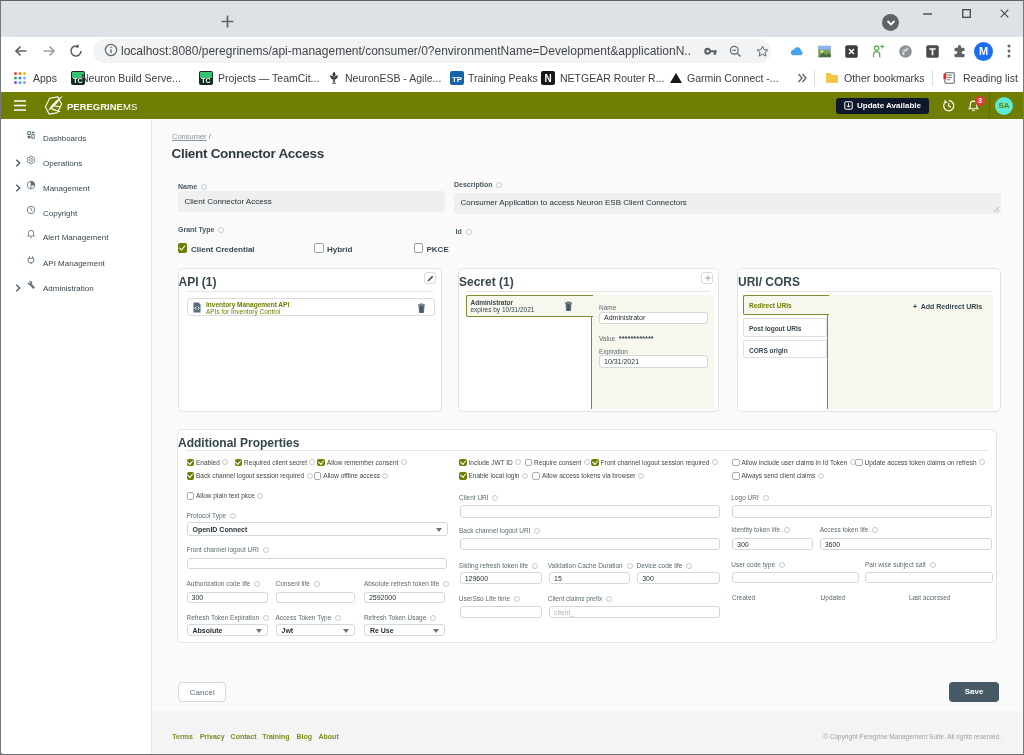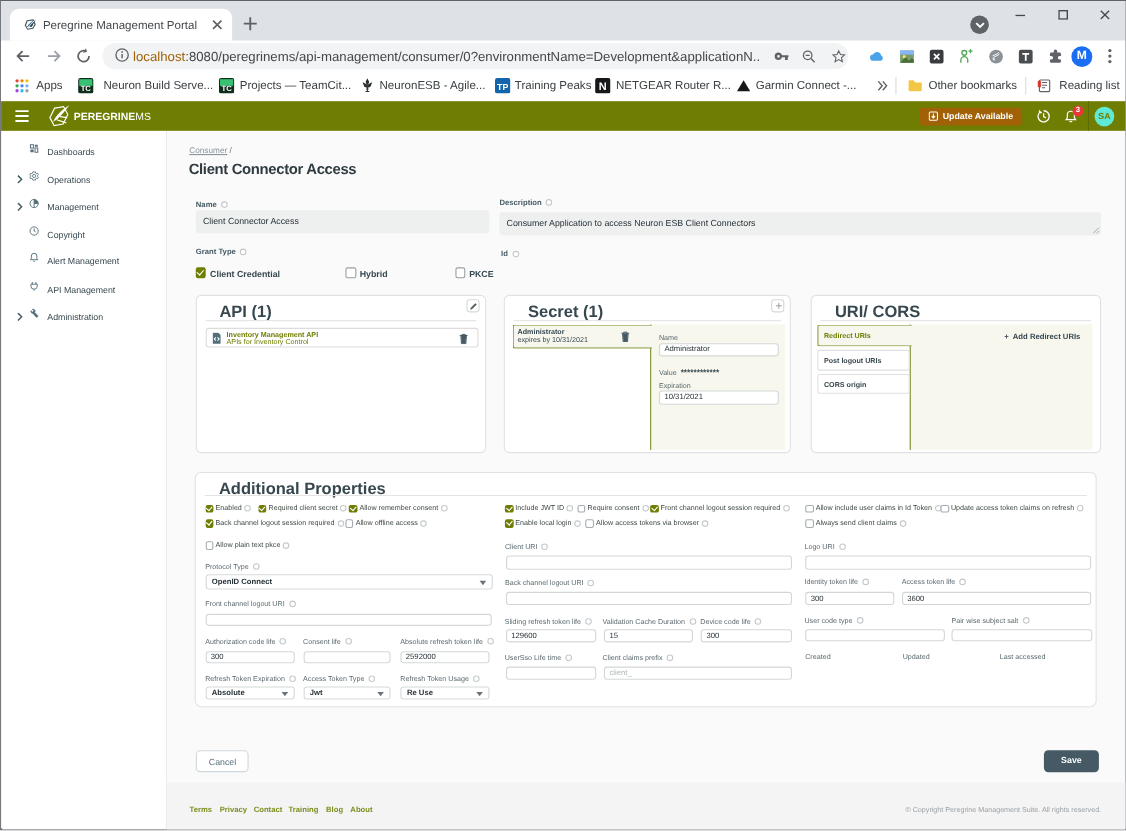--- a/index.html
+++ b/index.html
@@ -19,34 +19,34 @@
   #toolbar { position:absolute; left:0; top:36px; width:1022px; height:28px; background:#fff; }
   #pill { position:absolute; left:92px; top:2px; width:678px; height:24px; background:#f1f3f4; border-radius:12px; }
   #urltext { position:absolute; left:28px; top:4.5px; font-size:12px; color:#202124; white-space:nowrap; }
   
   #bookmarks { position:absolute; left:0; top:64px; width:1022px; height:27px; background:#fff; }
   .bk { position:absolute; top:7px; font-size:10.5px; color:#3c4043; white-space:nowrap; }
   .bkicon { position:absolute; top:6px; width:14px; height:14px; }
   
   #appheader { position:absolute; left:0; top:91px; width:1022px; height:27px; background:#6f7d02; }
   #brand { position:absolute; left:66px; top:8.5px; color:#fff; font-weight:bold; font-size:9.5px; letter-spacing:0; }
-  #updbtn { position:absolute; left:835px; top:6px; width:93px; height:16px; background:#a16207; border-radius:3px; color:#fff; font-size:8px; font-weight:bold; line-height:16px; text-align:center; }
+  #updbtn { position:absolute; left:835px; top:6px; width:93px; height:16px; background:#0f172a; border-radius:3px; color:#fff; font-size:8px; font-weight:bold; line-height:16px; text-align:center; }
   
   #sidebar { position:absolute; left:1px; top:118px; width:150px; height:635px; background:#fff; border-right:1px solid #e8e8e8; }
   .navitem { position:absolute; left:0; width:150px; height:25px; font-size:8px; color:#37474f; }
   .navitem .txt { position:absolute; left:41px; top:8px; }
   .navitem svg { position:absolute; left:24px; top:4px; }
   .navitem .chev { position:absolute; left:13px; top:8px; }
   
   #content { position:absolute; left:151px; top:118px; width:871px; height:635px; background:#fafafa; }
   .lbl { position:absolute; font-size:7px; font-weight:bold; color:#455a64; white-space:nowrap; }
   .ifo { display:inline-block; width:6px; height:6px; border:1px solid #c5c9cc; border-radius:50%; vertical-align:-1px; margin-left:2px; background:#fff; }
   .ginput { position:absolute; background:#eeefef; border-radius:3px; font-size:8px; color:#263238; }
   .panel { position:absolute; background:#fff; border:1px solid #e2e2e2; border-radius:5px; }
-  .ptitle { position:absolute; left:21px; top:6px; font-size:15px; font-weight:bold; color:#37474f;text-align:right; }
+  .ptitle { position:absolute; left:0; top:6px; font-size:12px; font-weight:bold; color:#37474f;text-align:right; }
   .pdivider { position:absolute; left:8px; right:8px; top:22px; border-top:1px solid #e4e4e4; }
   .cb { position:absolute; width:8px; height:8px; border-radius:2px; }
   .cb.on { background:#6f7d02; }
   .cb.off { background:#fff; border:1px solid #9aa0a6; }
   .cb.on:after { content:""; position:absolute; left:2px; top:0.5px; width:3px; height:5px; border:solid #fff; border-width:0 1.5px 1.5px 0; transform:rotate(40deg); }
   
   #footer { position:absolute; left:0px; top:591.5px; width:871px; height:43.5px; background:#f4f4f4; }
   .cream { background:#f7f7ee; }
   .olv { color:#6f7d02; }
   .tab-sel { position:absolute; background:#f7f7ee; border:1.5px solid #7d8c2a; border-right:none; border-radius:2px 0 0 2px; }
@@ -62,32 +62,20 @@
   .cbi .bx.on { background:#6f7d02; position:relative; }
   .cbi .bx.on:after { content:""; position:absolute; left:1.8px; top:0.4px; width:2.6px; height:4.4px; border:solid #fff; border-width:0 1.3px 1.3px 0; transform:rotate(40deg); }
   .cbi .bx.off { background:#fff; border:1px solid #a6adb2; }
   .cbi .lb { font-size:6.5px; color:#3f4a42; margin-left:2px; }
   .cbi .ifo { margin-left:2.5px; flex:none; }
 </style>
 </head>
 <body>
 <div id="win">
   <div id="titlebar">
-    <div id="tab">
-      <svg style="position:absolute;left:12px;top:8px" width="13" height="13" viewBox="0 0 16 16">
-        <path d="M4.5 3.5 L11 2.5 L13.5 7.5 L11 12 L5 13 L2.5 8.5 Z" fill="none" stroke="#44565e" stroke-width="1.3"></path>
-        <path d="M4 11 C6 7 9.5 4.5 14 2 C11 6.5 8 10 4 11 Z" fill="#1b6aa2"></path>
-        <path d="M7 9.5 C9 6.5 11 4.5 14 2 L10 10 C9 11 8 10.5 7 9.5 Z" fill="#2d3e46"></path>
-        <path d="M4.5 12 L13 3" stroke="#fff" stroke-width="1"></path>
-      </svg>
-      <div class="title">Peregrine Management Portal</div>
-      <svg class="close" viewBox="0 0 12 12">
-          <path d="M2.5 2.5 L9.5 9.5 M9.5 2.5 L2.5 9.5" stroke="#5f6368" stroke-width="1.4"></path>
-        </svg>
-    </div>
     <svg id="newtab" viewBox="0 0 14 14">
         <path d="M7 1.5 V12.5 M1.5 7 H12.5" stroke="#5f6368" stroke-width="1.6"></path>
       </svg>
     <div id="updcircle">
         <svg style="position:absolute;left:3.5px;top:5px" width="10" height="8" viewBox="0 0 10 8">
           <path d="M1.5 2 L5 5.5 L8.5 2" fill="none" stroke="#fff" stroke-width="1.8"></path>
         </svg>
       </div>
     <svg class="abs" style="left:922px;top:12px" width="9" height="2" viewBox="0 0 9 2">
         <path d="M0 1 H9" stroke="#45494d" stroke-width="1.4"></path>
@@ -109,21 +97,21 @@
     <svg class="abs" style="left:67px;top:6px" width="16" height="16" viewBox="0 0 16 16">
         <path d="M13 8 A5 5 0 1 1 10.5 3.7" fill="none" stroke="#5f6368" stroke-width="1.6"></path>
         <path d="M10.2 0.8 L10.9 4.3 L7.4 4.9 Z" fill="#5f6368"></path>
       </svg>
     <div id="pill">
       <svg class="abs" style="left:11px;top:4px" width="14" height="14" viewBox="0 0 16 16">
           <circle cx="8" cy="8" r="6.4" fill="none" stroke="#5f6368" stroke-width="1.4"></circle>
           <path d="M8 7 V11.4" stroke="#5f6368" stroke-width="1.5"></path>
           <circle cx="8" cy="4.8" r="0.9" fill="#5f6368"></circle>
         </svg>
-      <div id="urltext" style="width:570px;overflow:hidden;white-space:nowrap"><span style="color:#a16207">localhost</span><span style="color:#44474a">:8080/peregrinems/api-management/consumer/0?environmentName=Development&amp;applicationN...</span></div>
+      <div id="urltext" style="width:570px;overflow:hidden;white-space:nowrap"><span style="color:#404040">localhost</span><span style="color:#44474a">:8080/peregrinems/api-management/consumer/0?environmentName=Development&amp;applicationN...</span></div>
       <svg class="abs" style="left:610px;top:5px" width="15" height="15" viewBox="0 0 24 24">
           <path d="M12.65 10 C12.1 7.7 10 6 7.5 6 A5.5 5.5 0 0 0 7.5 17 C10 17 12.1 15.3 12.65 13 H17 V17 H21 V13 H22 V10 Z M7.5 13.5 A2 2 0 1 1 7.5 9.5 A2 2 0 0 1 7.5 13.5 Z" fill="#5f6368"></path>
         </svg>
       <svg class="abs" style="left:635px;top:5px" width="15" height="15" viewBox="0 0 24 24">
           <circle cx="10" cy="10" r="6.2" fill="none" stroke="#5f6368" stroke-width="1.8"></circle>
           <path d="M7 10 H13" stroke="#5f6368" stroke-width="1.8"></path>
           <path d="M14.8 14.8 L20 20" stroke="#5f6368" stroke-width="2"></path>
         </svg>
       <svg class="abs" style="left:662px;top:4.5px" width="15" height="15" viewBox="0 0 24 24">
           <path d="M12 3.6 L14.5 9 L20.4 9.6 L16 13.5 L17.3 19.3 L12 16.3 L6.7 19.3 L8 13.5 L3.6 9.6 L9.5 9 Z" fill="none" stroke="#5f6368" stroke-width="1.6"></path>
@@ -176,21 +164,21 @@
       <circle cx="2.5" cy="11.5" r="1.5" fill="#a142f4"></circle>
         <circle cx="7" cy="11.5" r="1.5" fill="#24c1e0"></circle>
         <circle cx="11.5" cy="11.5" r="1.5" fill="#9aa0a6"></circle>
     </svg>
     <div class="bk" style="left:32px">Apps</div>
     <svg class="bkicon" style="left:70px" viewBox="0 0 14 14">
         <rect width="14" height="14" rx="2" fill="#0f2e1c"></rect>
         <rect x="1" y="1" width="12" height="6" fill="#38c172"></rect>
         <text x="7" y="11.5" font-size="7" fill="#fff" text-anchor="middle" font-family="Liberation Sans" font-weight="bold">TC</text>
       </svg>
-    <div class="bk" style="left:93px">Neuron Build Serve...</div>
+    <div class="bk" style="left:80px">Neuron Build Serve...</div>
     <svg class="bkicon" style="left:198px" viewBox="0 0 14 14">
         <rect width="14" height="14" rx="2" fill="#0f2e1c"></rect>
         <rect x="1" y="1" width="12" height="6" fill="#38c172"></rect>
         <text x="7" y="11.5" font-size="7" fill="#fff" text-anchor="middle" font-family="Liberation Sans" font-weight="bold">TC</text>
       </svg>
     <div class="bk" style="left:217px">Projects — TeamCit...</div>
     <svg class="bkicon" style="left:326px" viewBox="0 0 24 24">
         <path d="M12 2 L14 6 L12 10 L10 6 Z M6 8 L10 10 L12 14 L8 13 Z M18 8 L14 10 L12 14 L16 13 Z M12 14 V20 M9 21 H15 M10 17 H14" stroke="#2a2d30" stroke-width="1.6" fill="#2a2d30"></path>
       </svg>
     <div class="bk" style="left:344px">NeuronESB - Agile...</div>

